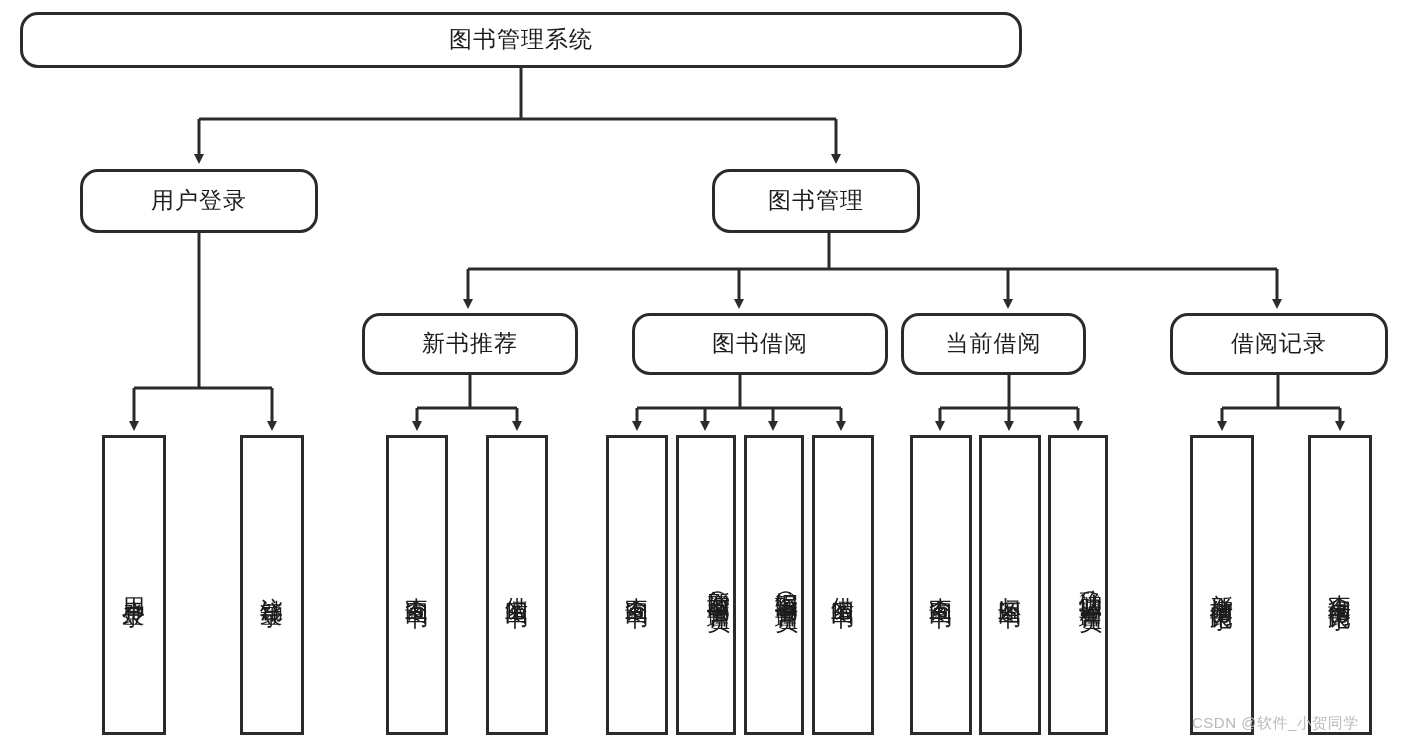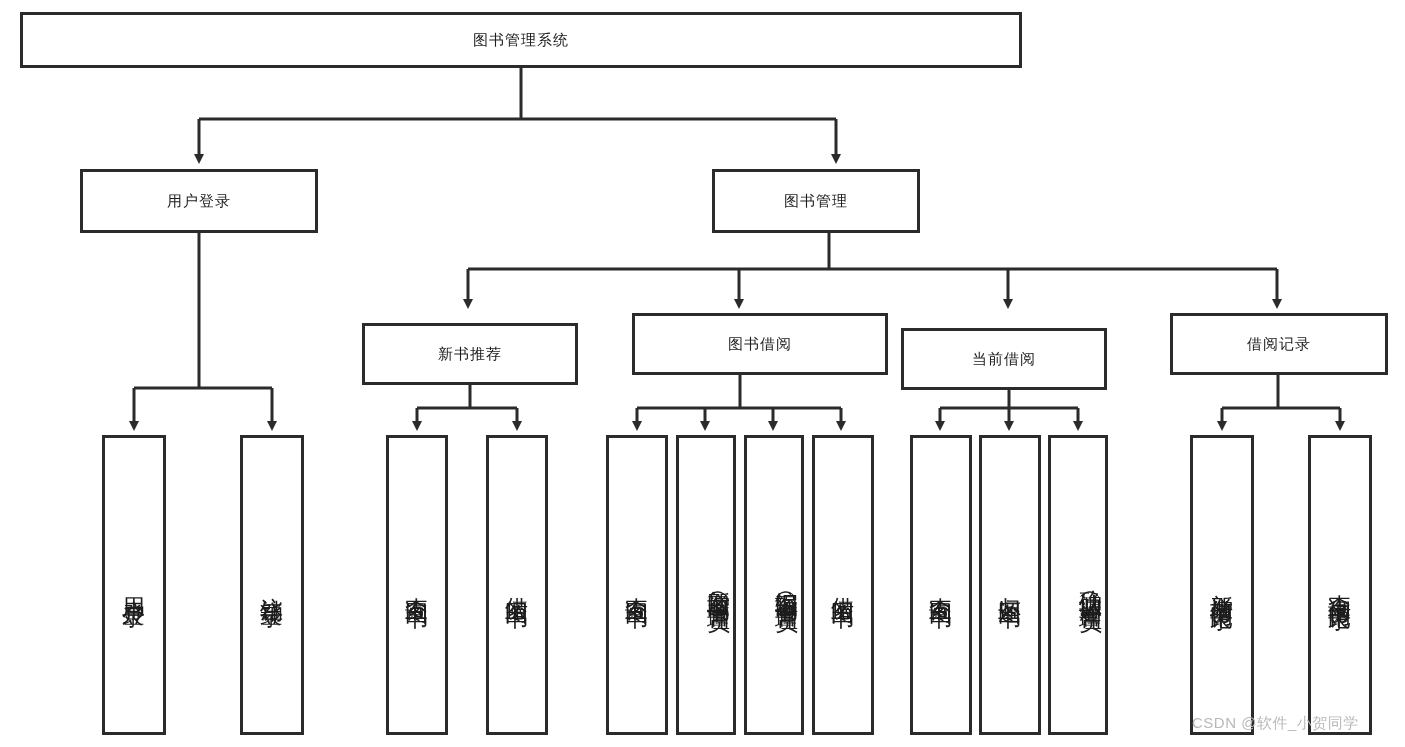--- a/index.html
+++ b/index.html
@@ -31,23 +31,24 @@
     box-sizing: border-box;
     border: 3px solid #2b2b2b;
     background: #ffffff;
     display: flex;
     align-items: center;
     justify-content: center;
     color: #1c1c1c;
     letter-spacing: 1px;
   }
   .node.horiz {
-    font-size: 15px;
+    font-size: 23px;
     line-height: 1.2;
     text-align: center;
+    border-radius: 18px;
   }
   .node.vert {
     writing-mode: vertical-rl;
     text-orientation: upright;
     font-size: 23px;
     line-height: 1.22;
     letter-spacing: 3px;
     padding: 6px 0;
   }
   .node.vert.topalign {
@@ -114,23 +115,23 @@
       <path d="M1222,408 L1222,422" marker-end="url(#arrow)"></path>
       <path d="M1340,408 L1340,422" marker-end="url(#arrow)"></path>
     </g>
   </svg>
 
   <div class="node horiz" style="left:20px; top:12px; width:1002px; height:56px;">图书管理系统</div>
 
   <div class="node horiz" style="left:80px; top:169px; width:238px; height:64px;">用户登录</div>
   <div class="node horiz" style="left:712px; top:169px; width:208px; height:64px;">图书管理</div>
 
-  <div class="node horiz" style="left:362px; top:323px; width:216px; height:62px;">新书推荐</div>
+  <div class="node horiz" style="left:362px; top:313px; width:216px; height:62px;">新书推荐</div>
   <div class="node horiz" style="left:632px; top:313px; width:256px; height:62px;">图书借阅</div>
-  <div class="node horiz" style="left:901px; top:328px; width:206px; height:62px;">当前借阅</div>
+  <div class="node horiz" style="left:901px; top:313px; width:185px; height:62px;">当前借阅</div>
   <div class="node horiz" style="left:1170px; top:313px; width:218px; height:62px;">借阅记录</div>
 
   <div class="node vert" style="left:102px; top:435px; width:64px; height:300px;">用户登录</div>
   <div class="node vert" style="left:240px; top:435px; width:64px; height:300px;">注销登录</div>
 
   <div class="node vert" style="left:386px; top:435px; width:62px; height:300px;">查询图书</div>
   <div class="node vert" style="left:486px; top:435px; width:62px; height:300px;">借阅图书</div>
 
   <div class="node vert" style="left:606px; top:435px; width:62px; height:300px;">查询图书</div>
   <div class="node vert topalign" style="left:676px; top:435px; width:60px; height:300px;">新增图书（管理员）</div>

